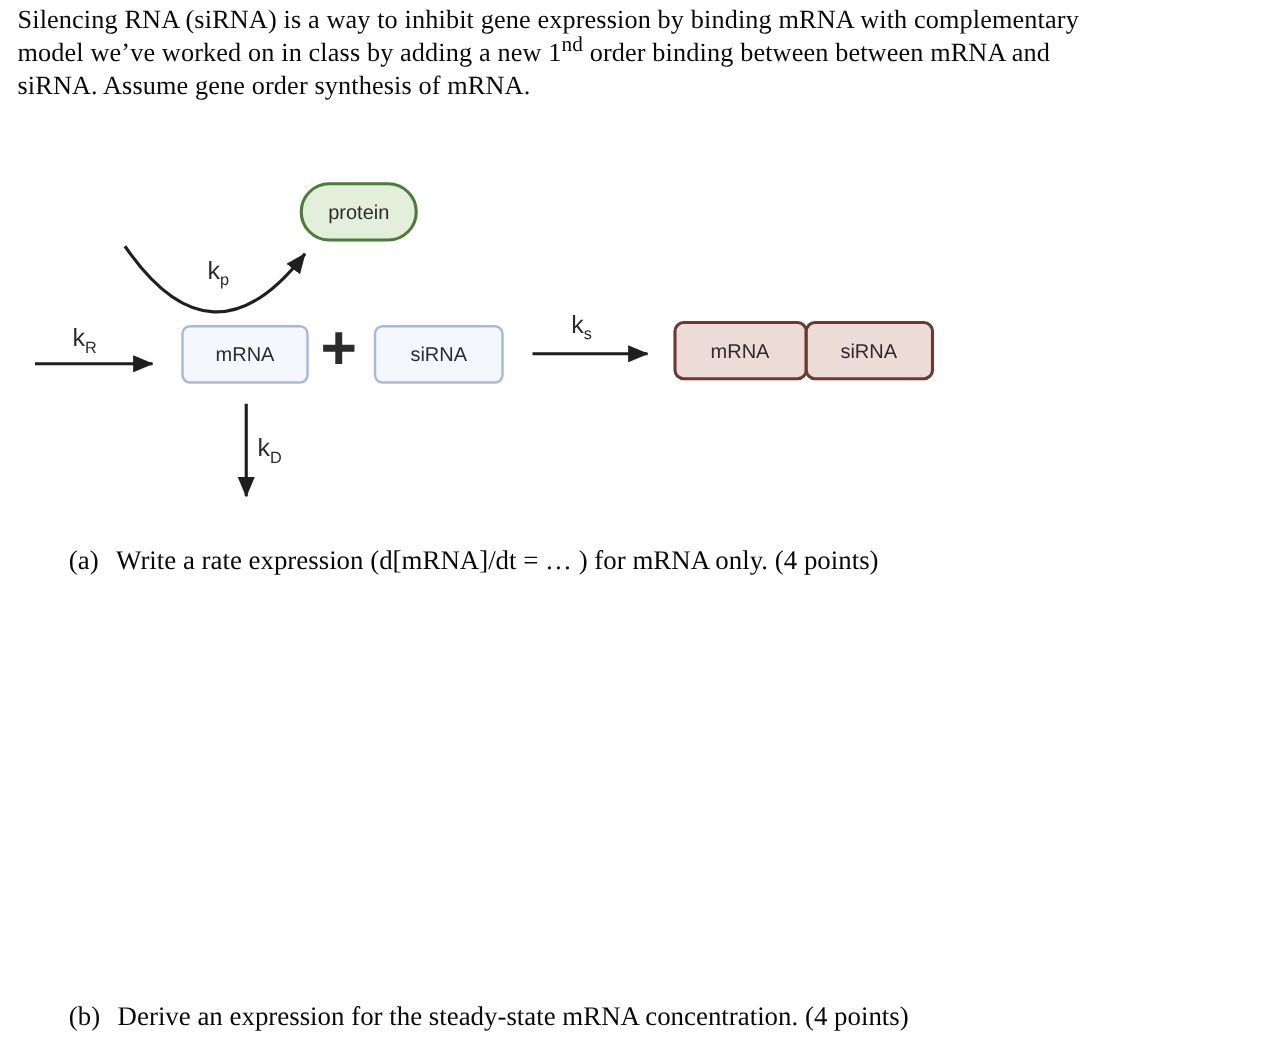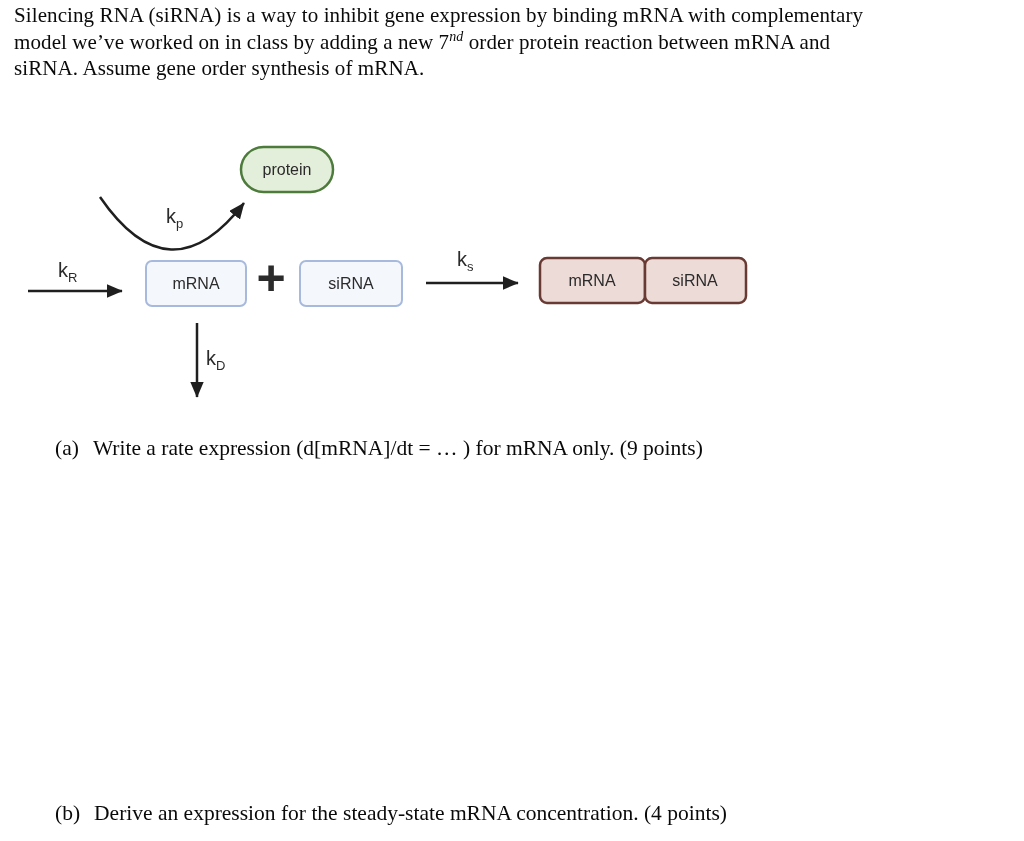--- a/index.html
+++ b/index.html
@@ -12,21 +12,21 @@
     color: #0a0a0a;
   }
   .intro {
     position: absolute;
     left: 14px; top: 2px;
     width: 1000px;
     font-size: 21px;
     line-height: 26.5px;
     letter-spacing: 0.1px;
   }
-  .intro sup { font-size: 14px; line-height: 0; font-style: italic; }
+  .intro sup { font-size: 17px; line-height: 0; }
   .diagram-wrap {
     position: absolute;
     left: 0; top: 135px;
     width: 770px; height: 270px;
   }
   .diagram text {
     font-family: "Liberation Sans", sans-serif;
     fill: #2b2b2b;
   }
   .box-label { font-size: 16px; }
@@ -42,21 +42,21 @@
     white-space: nowrap;
   }
   .question-a { top: 436px; }
   .question-b { top: 801px; }
 </style>
 </head>
 <body>
 
 <div class="intro">
   <div>Silencing RNA (siRNA) is a way to inhibit gene expression by binding mRNA with complementary</div>
-  <div><span>model we’ve worked on in class by adding a new 7</span><sup>nd</sup><span> order protein reaction between mRNA and</span></div>
+  <div><span>model we’ve worked on in class by adding a new 1</span><sup>nd</sup><span> order binding between between mRNA and</span></div>
   <div>siRNA. Assume gene order synthesis of mRNA.</div>
 </div>
 
 <div class="diagram-wrap">
   <svg class="diagram" width="770" height="270" viewBox="0 0 770 270">
     <defs>
       <marker id="ah" markerWidth="6.5" markerHeight="5.5" refX="6.2" refY="2.75" orient="auto">
         <path d="M0,0 L6.5,2.75 L0,5.5 Z" fill="#1f1f1f"></path>
       </marker>
     </defs>
@@ -86,19 +86,19 @@
     <rect x="645" y="123" width="101" height="45" rx="7" stroke-width="2.5" fill="#eddbd7" stroke="#683a33"></rect>
     <text class="box-label" x="695" y="151" text-anchor="middle">siRNA</text>
 
     <line x1="197" y1="188" x2="197" y2="262" stroke-width="2.5" marker-end="url(#ah)" stroke="#1f1f1f"></line>
     <text class="rate-label" x="206" y="230"><tspan>k</tspan><tspan class="rate-sub" dy="5">D</tspan></text>
   </svg>
 </div>
 
 <div class="question question-a">
   <span>(a)</span>
-  <span>Write a rate expression (d[mRNA]/dt = … ) for mRNA only. (9 points)</span>
+  <span>Write a rate expression (d[mRNA]/dt = … ) for mRNA only. (4 points)</span>
 </div>
 
 <div class="question question-b">
   <span>(b)</span>
   <span>Derive an expression for the steady-state mRNA concentration. (4 points)</span>
 </div>
 
 </body></html>

